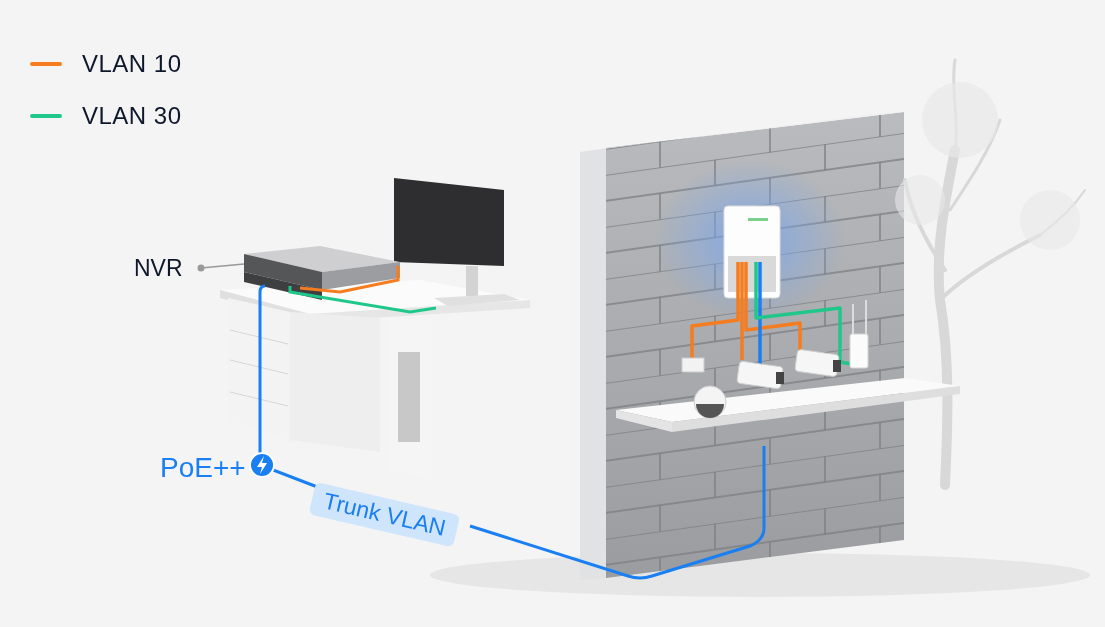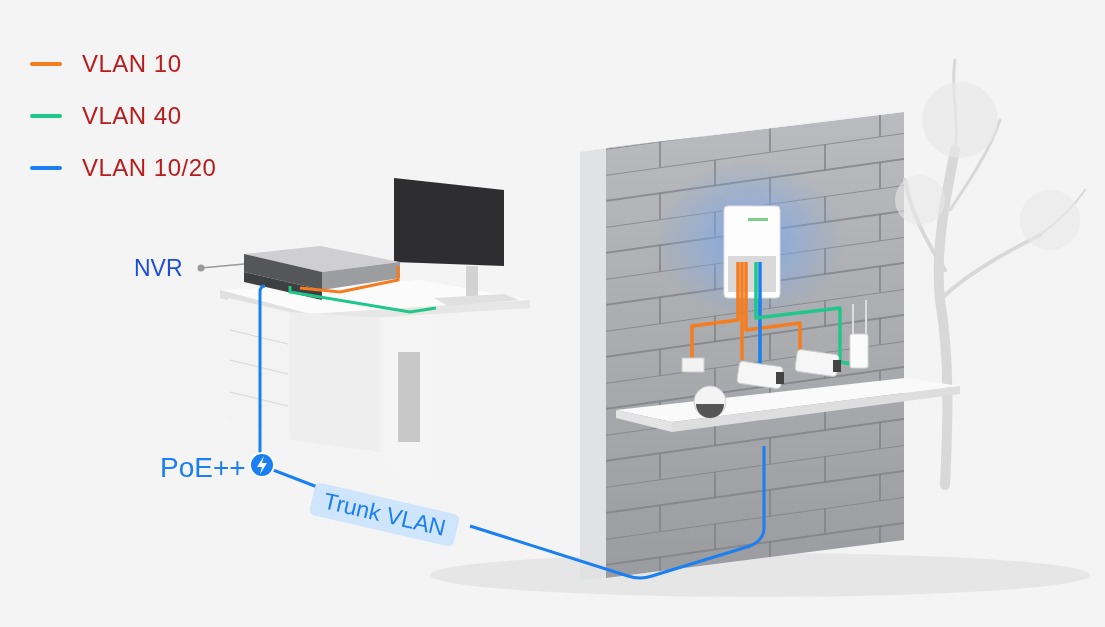--- a/index.html
+++ b/index.html
@@ -1,22 +1,22 @@
 <!DOCTYPE html>
 <html><head>
 <meta charset="utf-8">
 <style>
   html,body{margin:0;padding:0;}
   body{width:1105px;height:627px;overflow:hidden;background:#f4f4f4;font-family:"Liberation Sans",sans-serif;position:relative;}
   #scene{position:absolute;left:0;top:0;width:1105px;height:627px;}
   .legend{position:absolute;left:30px;top:38px;}
   .legend-item{display:flex;align-items:center;height:52px;}
   .legend-swatch{width:32px;height:4px;border-radius:2px;margin-right:20px;}
-  .legend-label{font-size:24px;color:#b91c1c;letter-spacing:0.5px;}
-  .nvr-label{position:absolute;left:134px;top:255px;font-size:23px;color:#1d4ed8;}
+  .legend-label{font-size:24px;color:#0f172a;letter-spacing:0.5px;}
+  .nvr-label{position:absolute;left:134px;top:255px;font-size:23px;color:#0f172a;}
   .poe-label{position:absolute;left:160px;top:452px;font-size:28px;color:#1a7ff2;}
   .trunk-label{position:absolute;left:316px;top:482px;font-size:23px;color:#1a7ff2;background:#cfe5fb;border-radius:6px;padding:3px 12px;transform:rotate(13deg);transform-origin:left top;white-space:nowrap;}
 </style>
 </head>
 <body>
 
 <svg id="scene" viewBox="0 0 1105 627" xmlns="http://www.w3.org/2000/svg">
   <defs>
     <linearGradient id="wallG" x1="0" y1="0" x2="0" y2="1">
       <stop offset="0" stop-color="#b9bbbe"></stop>
@@ -130,23 +130,19 @@
   </g>
 </svg>
 
 <div class="legend">
   <div class="legend-item">
     <span class="legend-swatch" style="background:#f57c1f"></span>
     <span class="legend-label">VLAN 10</span>
   </div>
   <div class="legend-item">
     <span class="legend-swatch" style="background:#1fc78a"></span>
-    <span class="legend-label">VLAN 40</span>
-  </div>
-  <div class="legend-item">
-    <span class="legend-swatch" style="background:#1a7ff2"></span>
-    <span class="legend-label">VLAN 10/20</span>
+    <span class="legend-label">VLAN 30</span>
   </div>
 </div>
 
 <div class="nvr-label">NVR</div>
 <div class="poe-label">PoE++</div>
 <div class="trunk-label">Trunk VLAN</div>
 
 </body></html>

